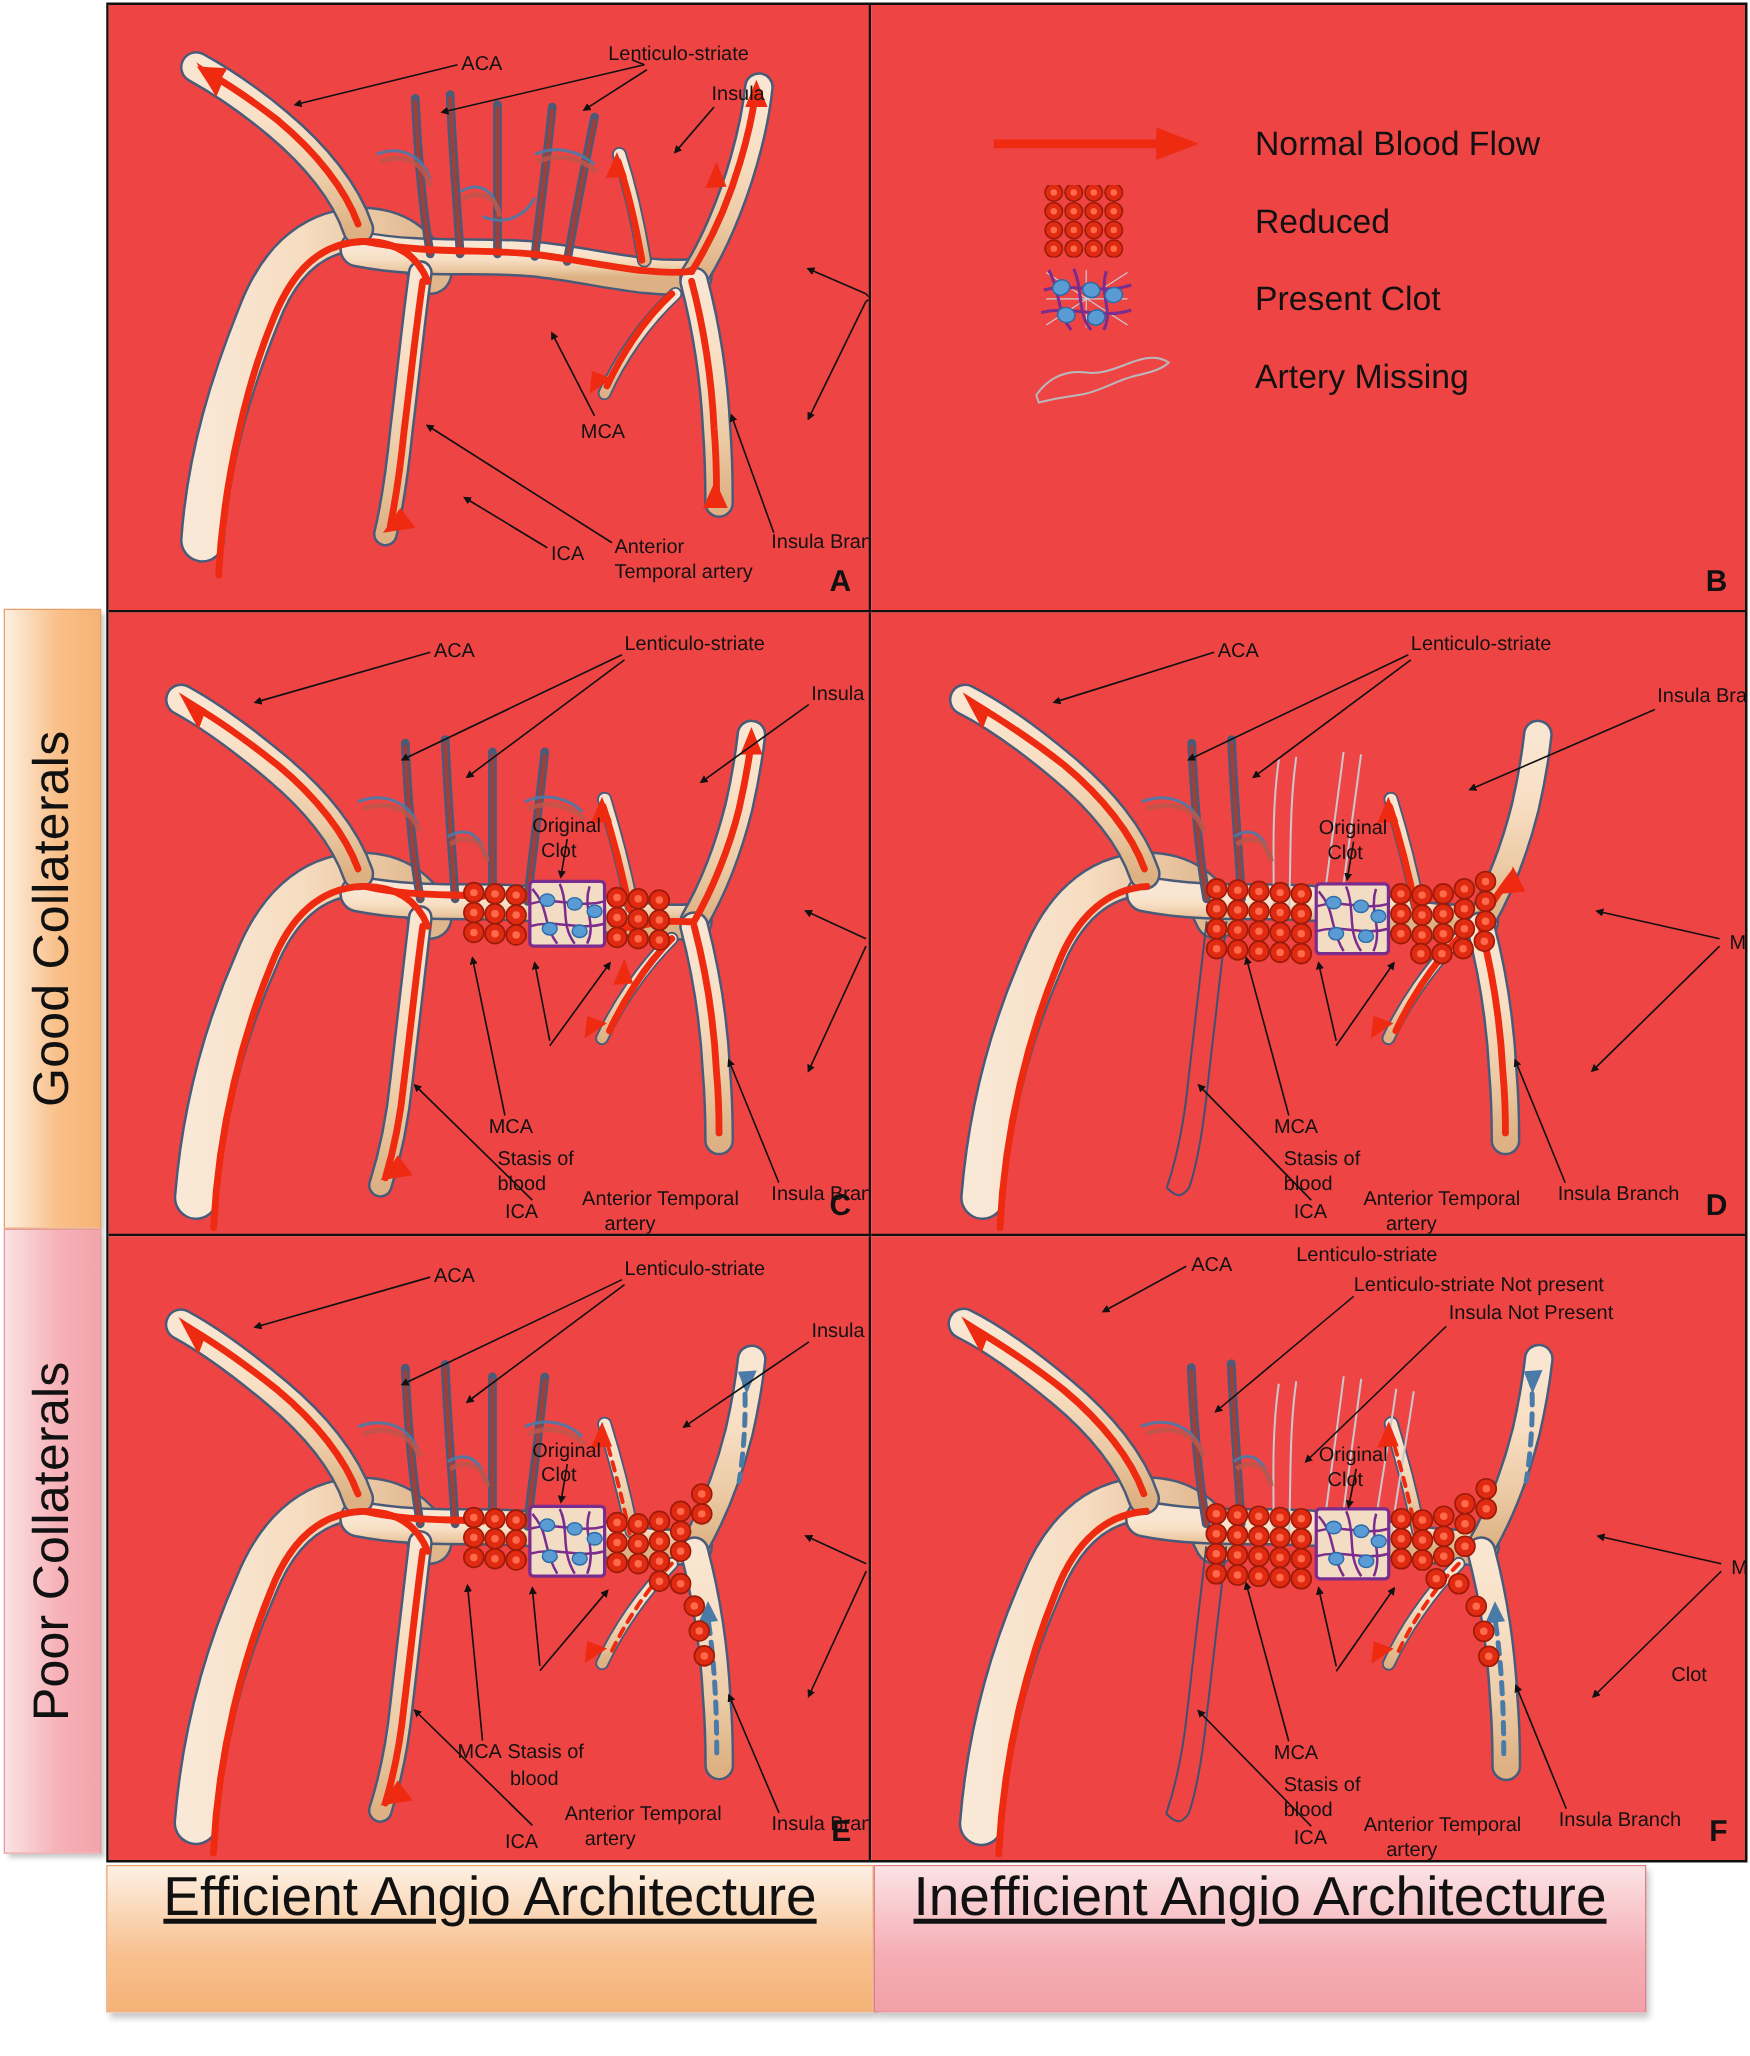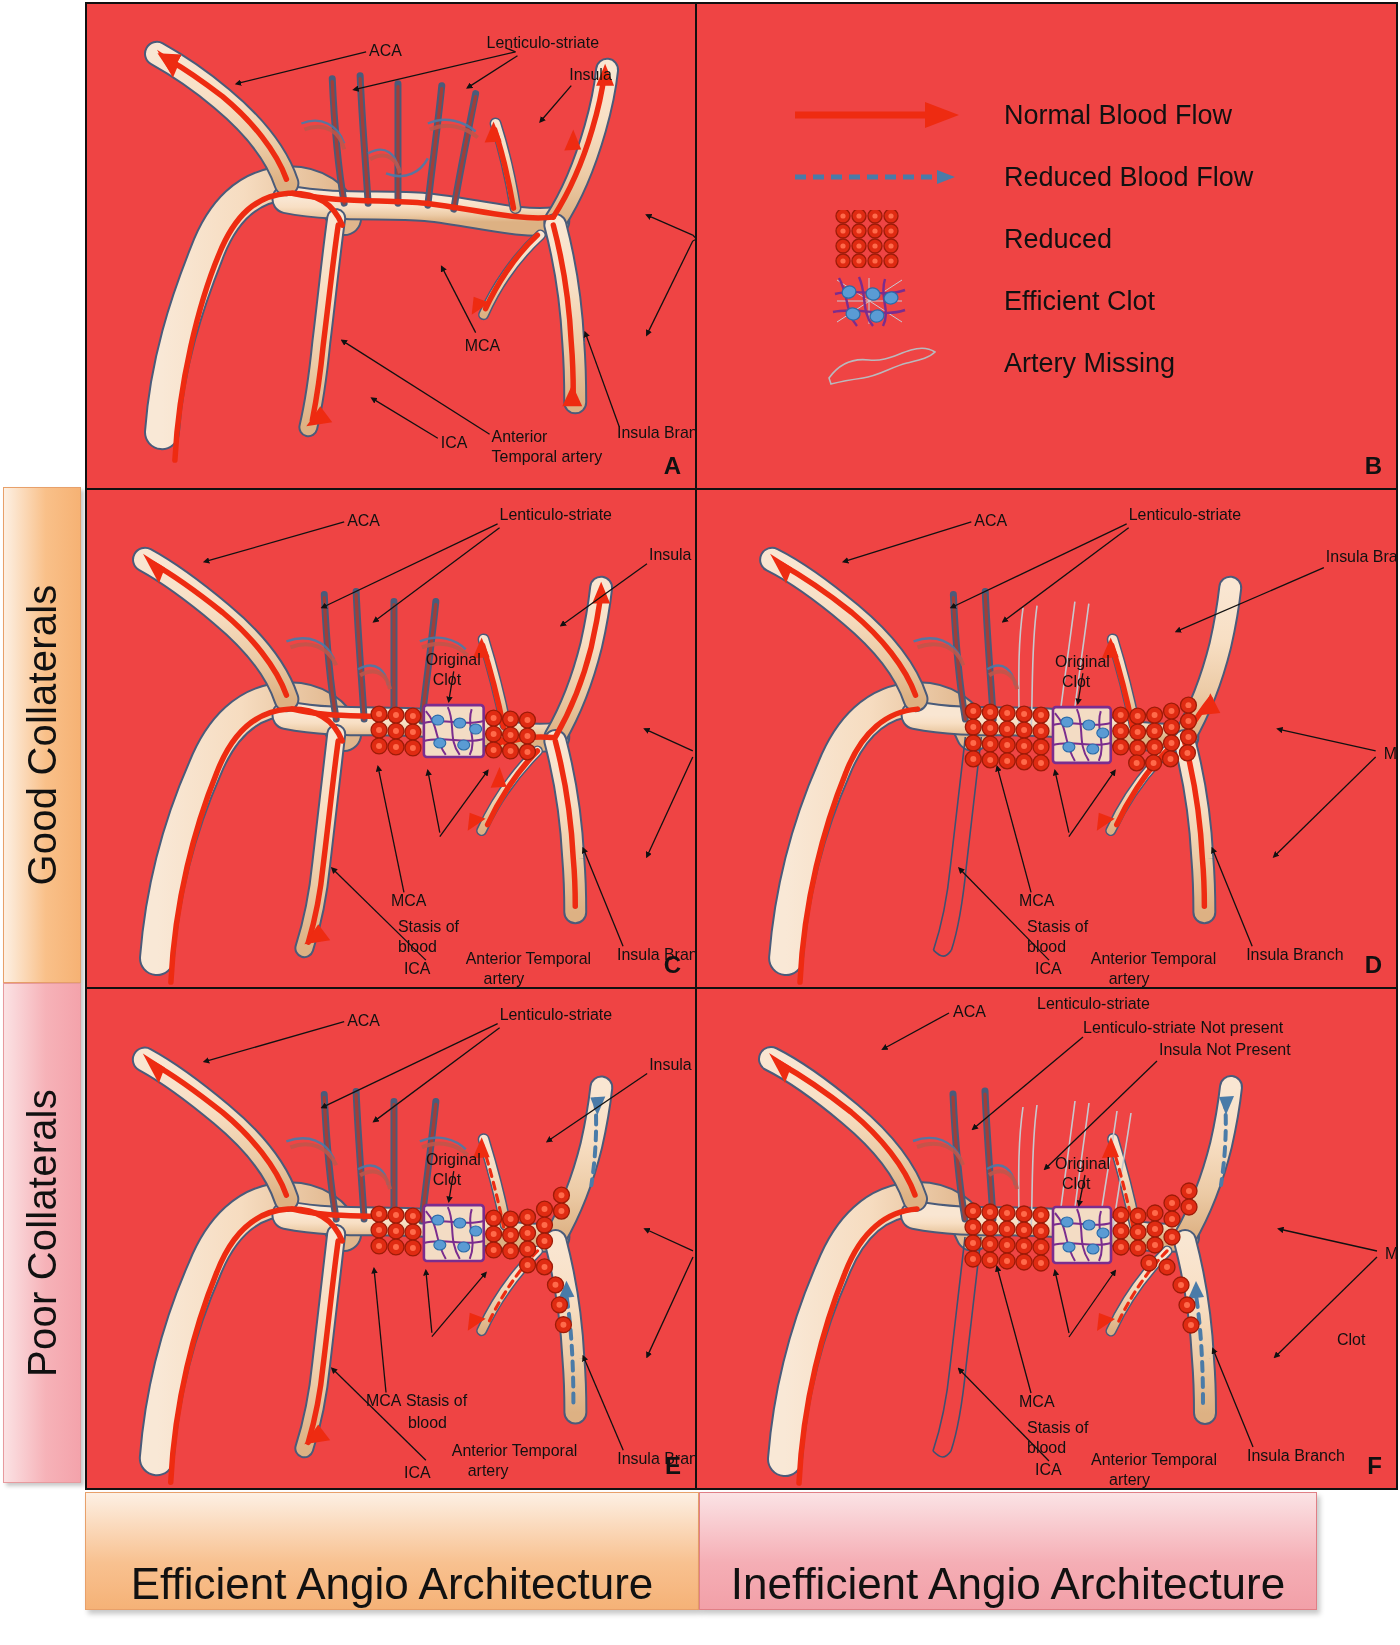--- a/index.html
+++ b/index.html
@@ -16,21 +16,21 @@
             transform:translate(-50%,-50%) rotate(-90deg);
             white-space:nowrap;font-size:40px;letter-spacing:.2px;color:#111;}
   #bar-good{left:3px;top:487px;height:496px;
             background:linear-gradient(to right,#fdf0e3 0%,#f9c089 55%,#f6b274 100%);}
   #bar-poor{left:3px;top:983px;height:500px;border-color:#e79a9e;
             background:linear-gradient(to right,#fbe2e4 0%,#f6b2b8 55%,#f4a3ab 100%);}
 
   
   .bottom-bar{position:absolute;height:118px;box-sizing:border-box;
               box-shadow:3px 4px 5px rgba(0,0,0,.22);
-              display:flex;align-items:flex-end;justify-content:center;}
+              display:flex;align-items:flex-start;justify-content:center;text-decoration:underline;}
   .bottom-bar span{font-size:44px;color:#111;white-space:nowrap;}
   #bar-eff{left:85px;top:1492px;width:614px;border:1px solid #e8a06a;
            background:linear-gradient(to bottom,#fdf0e4 0%,#f8c190 60%,#f5b277 100%);}
   #bar-ineff{left:699px;top:1492px;width:618px;border:1px solid #e07f86;
            background:linear-gradient(to bottom,#fbe3e5 0%,#f5aeb5 60%,#f2a0a8 100%);}
 
   
   #grid{position:absolute;left:85px;top:2px;width:1313px;height:1488px;
         border:2px solid #111;box-sizing:border-box;background:#fff;}
   .panel{position:absolute;background:#ef4444;overflow:hidden;}
@@ -215,29 +215,20 @@
         <div class="leg-row">
           <div class="leg-ico">
             <svg width="185" height="58" viewBox="0 0 185 58">
               <line x1="8" y1="29" x2="140" y2="29" stroke="#ee2b11" stroke-width="7"></line>
               <path d="M138 16 L172 29 L138 42 Z" fill="#ee2b11"></path>
             </svg>
           </div>
           <div class="leg-lbl">Normal Blood Flow</div>
         </div>
 
-        <div class="leg-row">
-          <div class="leg-ico">
-            <svg width="185" height="58" viewBox="0 0 185 58">
-              <line x1="8" y1="29" x2="150" y2="29" stroke="#4a7ba8" stroke-width="5" stroke-dasharray="11 7"></line>
-              <path d="M150 22 L168 29 L150 36 Z" fill="#4a7ba8"></path>
-            </svg>
-          </div>
-          <div class="leg-lbl">Reduced Blood Flow</div>
-        </div>
 
         <div class="leg-row">
           <div class="leg-ico">
             <svg width="185" height="58" viewBox="0 0 185 58">
               <g>
                 <g id="cellrowB">
                   <g transform="translate(56,6)">
                       <circle r="7" cx="0" cy="0" fill="#e02b12" stroke="#9d1b08" stroke-width="1.3"></circle>
                       <circle r="2.6" cx="0" cy="0" fill="#ff6a4a"></circle>
                     </g>
@@ -278,21 +269,21 @@
               </g>
               <g fill="#5a9bd4" stroke="#2a6ba8" stroke-width="1.2">
                 <ellipse cx="62" cy="20" rx="7" ry="6" transform="rotate(-20 62 20)"></ellipse>
                 <ellipse cx="86" cy="22" rx="7" ry="6" transform="rotate(15 86 22)"></ellipse>
                 <ellipse cx="104" cy="26" rx="7" ry="6" transform="rotate(-10 104 26)"></ellipse>
                 <ellipse cx="66" cy="42" rx="7" ry="6" transform="rotate(10 66 42)"></ellipse>
                 <ellipse cx="90" cy="44" rx="7" ry="6" transform="rotate(-18 90 44)"></ellipse>
               </g>
             </svg>
           </div>
-          <div class="leg-lbl">Efficient Clot</div>
+          <div class="leg-lbl">Present Clot</div>
         </div>
 
         <div class="leg-row">
           <div class="leg-ico">
             <svg width="185" height="58" viewBox="0 0 185 58">
               <path d="M42 44 C52 30 66 24 82 26 C98 28 110 20 124 16 C134 13 142 14 148 18
                        C142 24 132 26 120 29 C104 33 92 42 76 44 C62 46 52 48 44 50 Z" fill="none" stroke="#b9b9bd" stroke-width="1.6"></path>
             </svg>
           </div>
           <div class="leg-lbl">Artery Missing</div>

